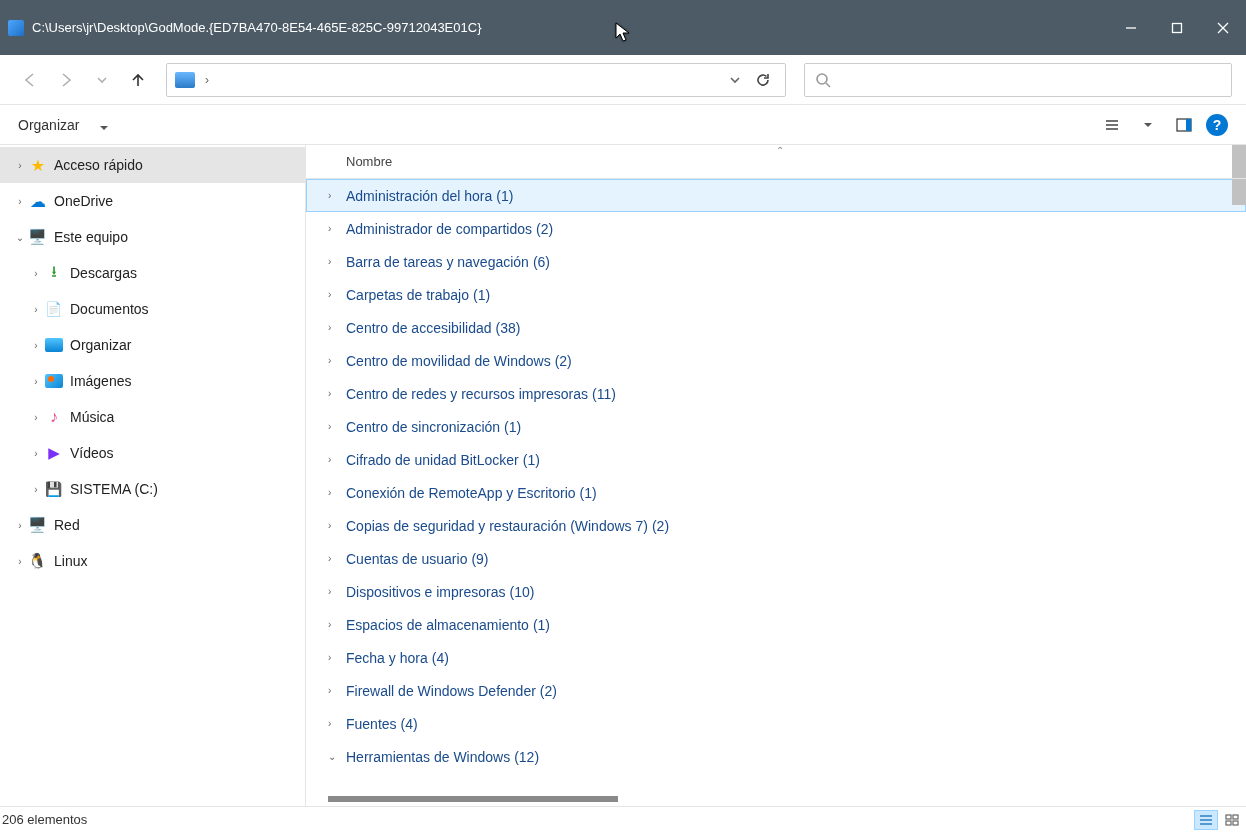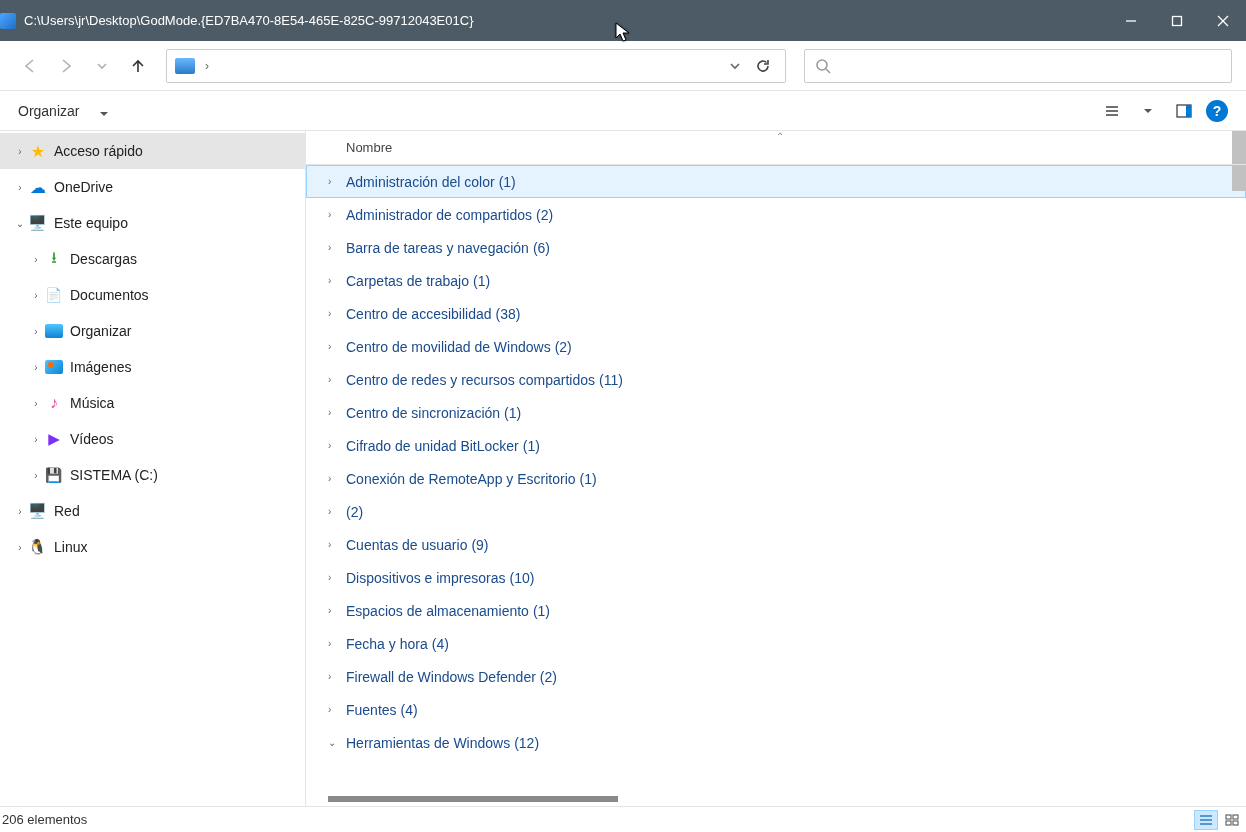--- a/index.html
+++ b/index.html
@@ -1,19 +1,19 @@
 <!DOCTYPE html>
 <html><head>
 <meta charset="utf-8">
 <style>
 * { margin: 0; padding: 0; box-sizing: border-box; font-family: "Segoe UI", Tahoma, sans-serif; }
 body { background: #fff; width: 1246px; height: 832px; overflow: hidden; display: flex; flex-direction: column; }
 
 
-.titlebar { background: #4c5b66; height: 41px; display: flex; align-items: center; color: #fff; font-size: 13px; }
+.titlebar { background: #4c5b66; height: 55px; display: flex; align-items: center; color: #fff; font-size: 13px; padding-left: 8px; }
 .titlebar .app-icon { width: 16px; height: 16px; background: linear-gradient(135deg,#4da6ff,#1e70c7); border-radius: 2px; margin-right: 8px; }
 .titlebar .title { flex: 1; }
 .titlebar .winbtn { width: 46px; height: 38px; display: flex; align-items: center; justify-content: center; cursor: pointer; }
 .titlebar .winbtn svg { stroke: #fff; }
 
 
 .navbar { height: 50px; display: flex; align-items: center; padding: 0 14px; gap: 4px; border-bottom: 1px solid #e5e5e5; }
 .navbar .navbtn { width: 32px; height: 32px; display: flex; align-items: center; justify-content: center; cursor: pointer; border-radius: 4px; }
 .navbar .navbtn.disabled svg { stroke: #b0b0b0; }
 .navbar .navbtn:not(.disabled) svg { stroke: #333; }
@@ -252,21 +252,21 @@
 
   <div class="main">
     <div class="vscroll"></div>
     <div class="colhdr">
       <span>Nombre</span>
       <span class="sort-ind">⌃</span>
     </div>
     <div class="list" id="list">
         <div class="group selected">
           <span class="gchev">›</span>
-          <span class="gname">Administración del color</span>
+          <span class="gname">Administración del hora</span>
           <span class="gcount">(1)</span>
         </div>
         <div class="group">
           <span class="gchev">›</span>
           <span class="gname">Administrador de compartidos</span>
           <span class="gcount">(2)</span>
         </div>
         <div class="group">
           <span class="gchev">›</span>
           <span class="gname">Barra de tareas y navegación</span>
@@ -282,40 +282,41 @@
           <span class="gname">Centro de accesibilidad</span>
           <span class="gcount">(38)</span>
         </div>
         <div class="group">
           <span class="gchev">›</span>
           <span class="gname">Centro de movilidad de Windows</span>
           <span class="gcount">(2)</span>
         </div>
         <div class="group">
           <span class="gchev">›</span>
-          <span class="gname">Centro de redes y recursos compartidos</span>
+          <span class="gname">Centro de redes y recursos impresoras</span>
           <span class="gcount">(11)</span>
         </div>
         <div class="group">
           <span class="gchev">›</span>
           <span class="gname">Centro de sincronización</span>
           <span class="gcount">(1)</span>
         </div>
         <div class="group">
           <span class="gchev">›</span>
           <span class="gname">Cifrado de unidad BitLocker</span>
           <span class="gcount">(1)</span>
         </div>
         <div class="group">
           <span class="gchev">›</span>
           <span class="gname">Conexión de RemoteApp y Escritorio</span>
           <span class="gcount">(1)</span>
         </div>
         <div class="group">
           <span class="gchev">›</span>
+          <span class="gname">Copias de seguridad y restauración (Windows 7)</span>
           <span class="gcount">(2)</span>
         </div>
         <div class="group">
           <span class="gchev">›</span>
           <span class="gname">Cuentas de usuario</span>
           <span class="gcount">(9)</span>
         </div>
         <div class="group">
           <span class="gchev">›</span>
           <span class="gname">Dispositivos e impresoras</span>

